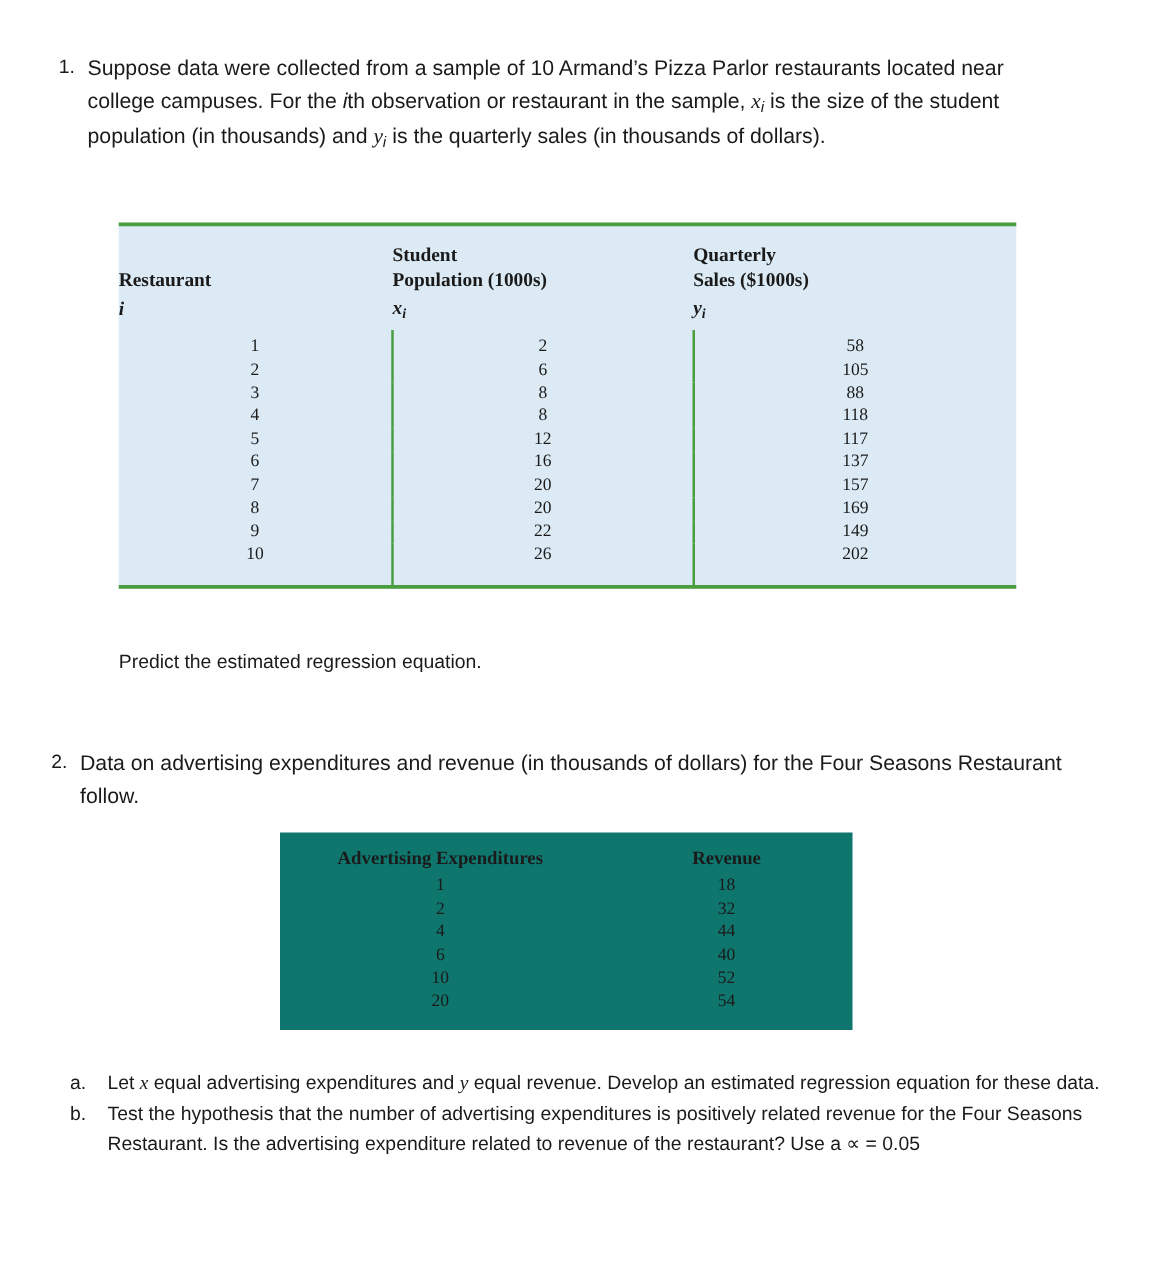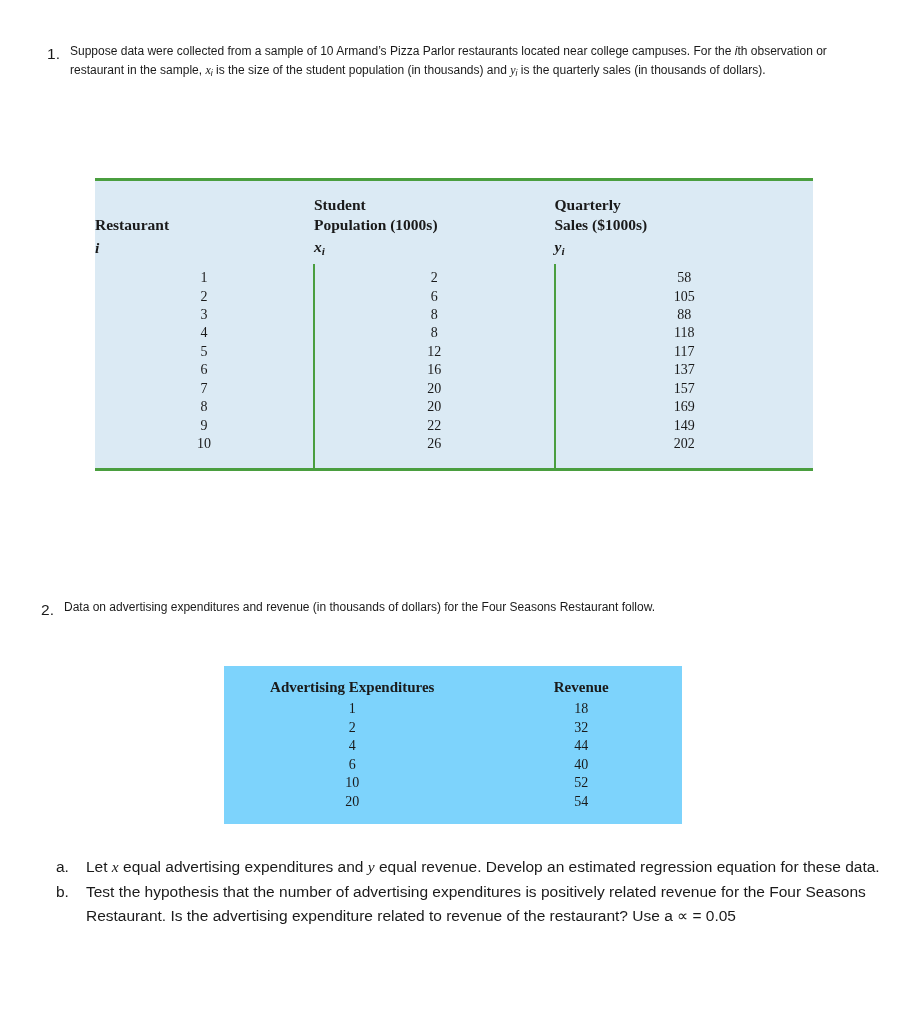--- a/index.html
+++ b/index.html
@@ -38,21 +38,21 @@
   }
   .problem .num {
     width: 34px;
     text-align: right;
     padding-right: 10px;
     font-size: 15.5px;
     line-height: 1.55;
     flex: 0 0 auto;
   }
   .problem .body {
-    font-size: 12px;
+    font-size: 17px;
     line-height: 1.55;
   }
   #problem1 { left: 26px; top: 42px; width: 840px; }
   #problem1 .body { width: 790px; }
   #problem2 { left: 20px; top: 598px; width: 860px; }
   #problem2 .body { width: 790px; }
 
   .it { font-style: italic; }
   .sub { font-size: 0.72em; vertical-align: -0.28em; font-style: italic; }
   .mathvar { font-family: "Liberation Serif", serif; font-style: italic; }
@@ -108,21 +108,21 @@
     font-size: 15.5px;
   }
   #predict-line { left: 95px; top: 521px; }
 
   
   #table2 {
     position: absolute;
     left: 224px;
     top: 666px;
     width: 458px;
-    background: #7dd3fc;
+    background: #0f766e;
     font-family: "Liberation Serif", serif;
     box-sizing: border-box;
     padding: 10px 0 12px 0;
   }
   #table2 table {
     width: 100%;
     border-collapse: collapse;
   }
   #table2 th {
     font-weight: bold;
@@ -240,20 +240,21 @@
         </tr>
         <tr>
           <td class="col-i">10</td>
           <td class="col-x">26</td>
           <td class="col-y">202</td>
         </tr>
       </tbody>
     </table>
   </div>
 
+  <div class="caption-line" id="predict-line">Predict the estimated regression equation.</div>
 
   <div class="problem" id="problem2">
     <div class="num">2.</div>
     <div class="body">Data on advertising expenditures and revenue (in thousands of dollars) for the Four Seasons Restaurant follow.</div>
   </div>
 
   <div id="table2">
     <table>
       <thead>
         <tr>

